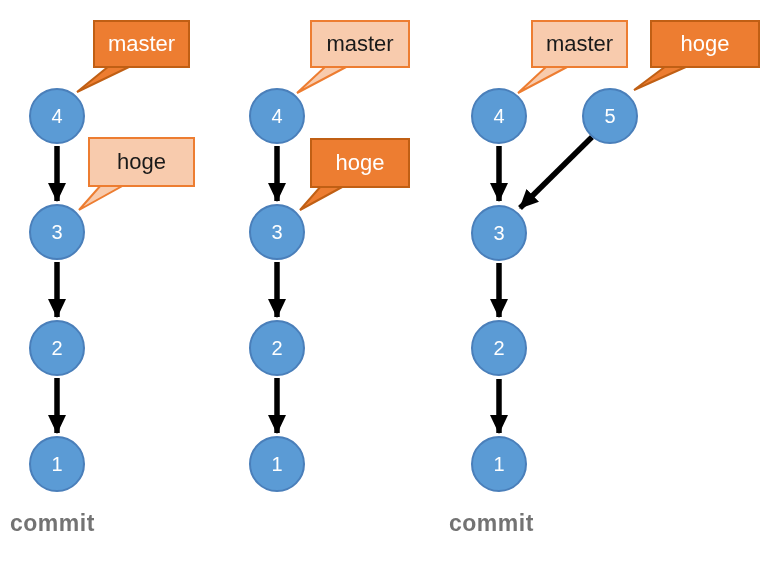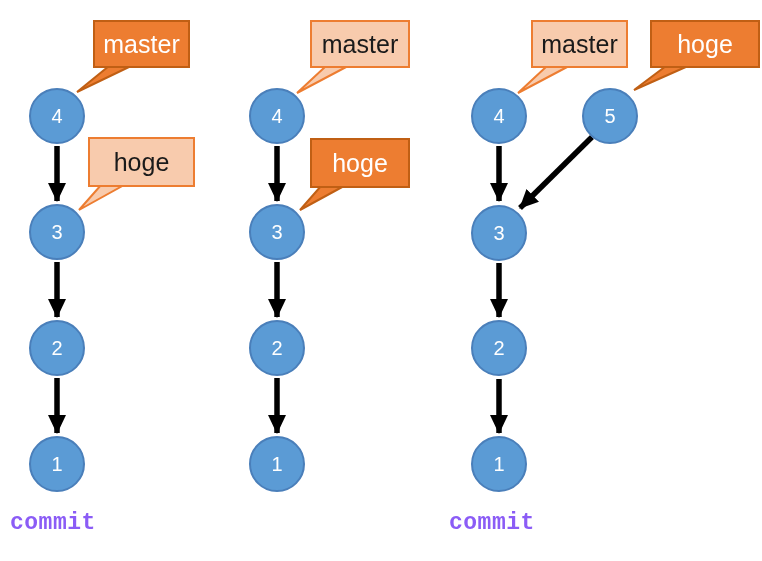--- a/index.html
+++ b/index.html
@@ -25,39 +25,38 @@
     justify-content: center;
     color: #ffffff;
     font-size: 20px;
   }
   .callout {
     position: absolute;
     box-sizing: border-box;
     display: flex;
     align-items: center;
     justify-content: center;
-    font-size: 25px;
+    font-size: 22px;
   }
   .callout.dark {
     background: #ed7d31;
     border: 2px solid #c05f14;
     color: #ffffff;
   }
   .callout.light {
     background: #f8cbad;
     border: 2px solid #ed7d31;
     color: #1a1a1a;
   }
   .caption {
     position: absolute;
     font-weight: bold;
     font-size: 23px;
-    color: #8b5cf6;
+    color: #737373;
     letter-spacing: 0.5px;
-    font-family: Liberation Mono, monospace;
   }
   svg .edge { stroke:#000000; stroke-width:5.5; }
   svg .tail-dark { fill:#ed7d31; stroke:#c05f14; stroke-width:2; }
   svg .tail-light { fill:#f8cbad; stroke:#ed7d31; stroke-width:2; }
 </style>
 </head>
 <body>
 
 <div class="canvas">
 

